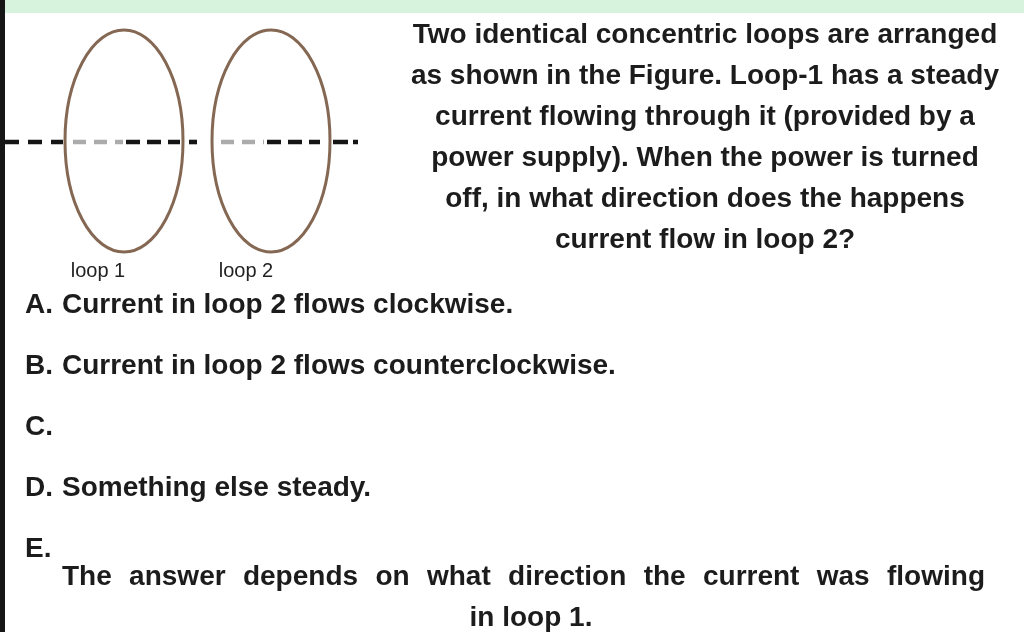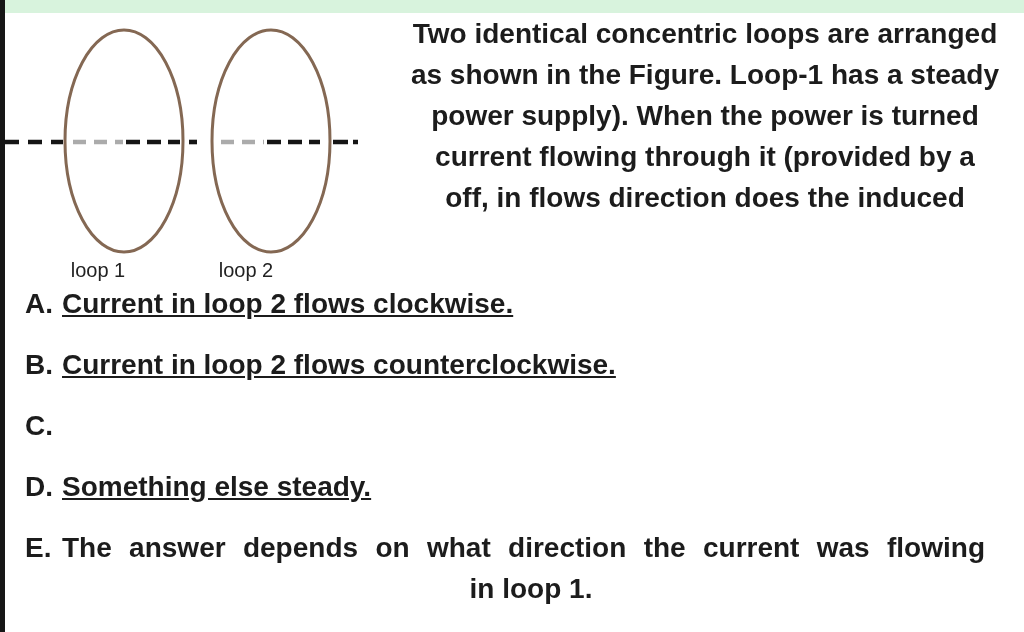--- a/index.html
+++ b/index.html
@@ -48,27 +48,28 @@
   .options{
     position:absolute;left:25px;top:283px;width:975px;
     font-size:28px;line-height:41px;font-weight:600;
   }
   .option{
     display:flex;align-items:flex-start;margin-bottom:20px;
   }
   .option .letter{
     flex:0 0 37px;width:37px;
   }
-  .option .opt-text{white-space:nowrap;text-decoration:underline;}
+  .option .opt-text{white-space:nowrap;}
   .option .opt-col{flex:1 1 auto;min-width:0;}
   .justify-line{
     width:923px;
     text-align:justify;
     text-align-last:justify;
     white-space:normal;
+    margin-top:28px;
   }
   .plain-line{white-space:nowrap;text-align:center;}
 </style>
 </head>
 <body>
 
 <div class="slide">
 
   <div class="left-border"></div>
   <div class="top-bar"></div>
@@ -92,23 +93,24 @@
       <ellipse class="loop" cx="266" cy="116" rx="59" ry="111"></ellipse>
 
       <text class="loop-label" x="93" y="252" text-anchor="middle">loop 1</text>
       <text class="loop-label" x="241" y="252" text-anchor="middle">loop 2</text>
     </svg>
   </div>
 
   <div class="question">
     <div class="qline">Two identical concentric loops are arranged</div>
     <div class="qline">as shown in the Figure. Loop-1 has a steady</div>
+    <div class="qline">current flowing through it (provided by a</div>
     <div class="qline">power supply). When the power is turned</div>
-    <div class="qline">current flowing through it (provided by a</div>
-    <div class="qline">off, in flows direction does the induced</div>
+    <div class="qline">off, in what direction does the happens</div>
+    <div class="qline">current flow in loop 2?</div>
   </div>
 
   <div class="options">
 
     <div class="option">
       <span class="letter">A.</span>
       <span class="opt-text">Current in loop 2 flows clockwise.</span>
     </div>
 
     <div class="option">

